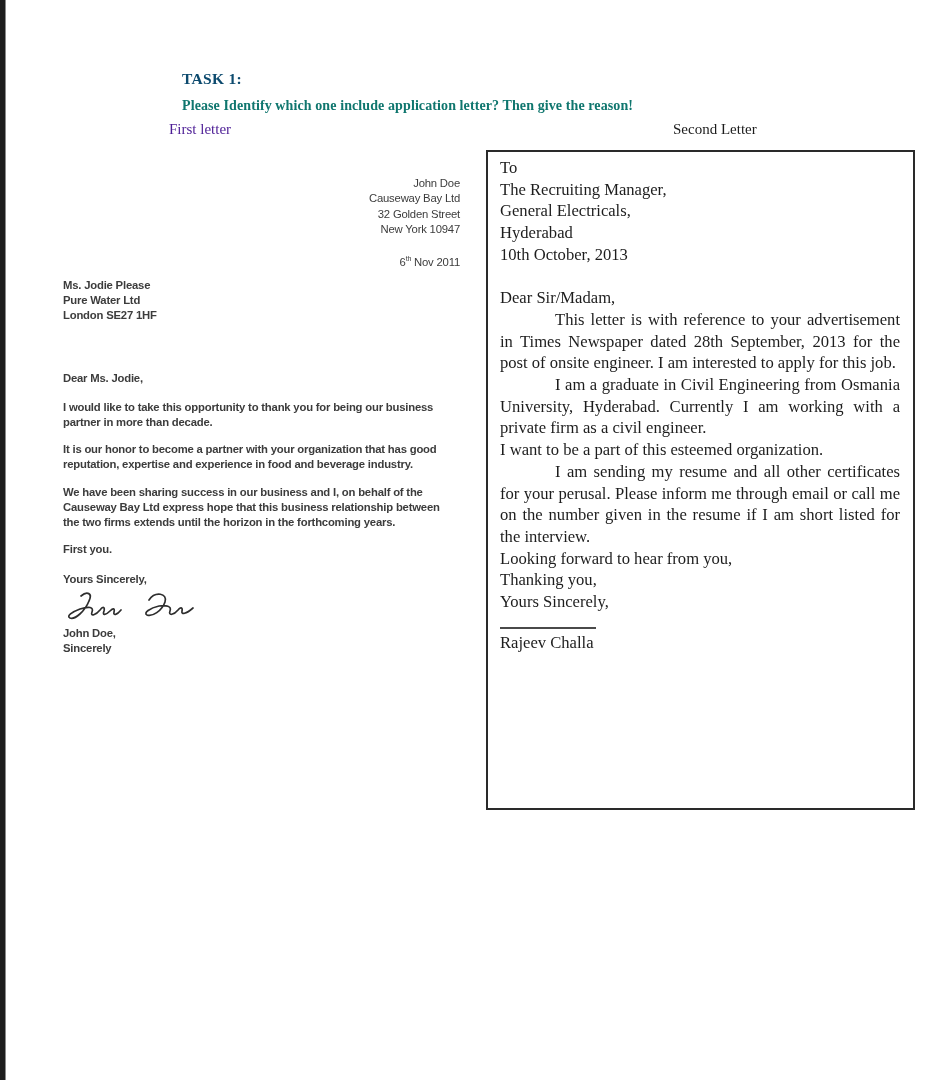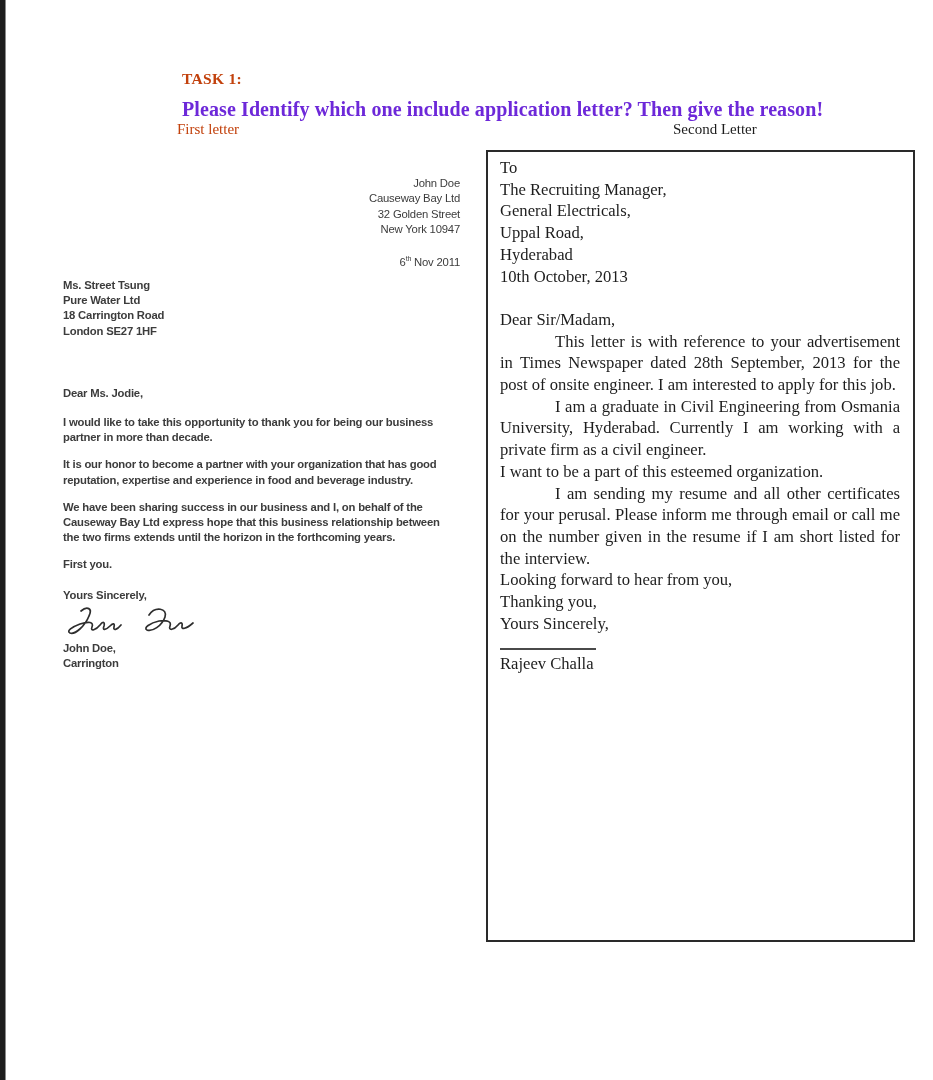--- a/index.html
+++ b/index.html
@@ -15,32 +15,32 @@
     position: absolute; left: 0; top: 0;
     width: 5px; height: 1080px;
     background: #1d1d1d;
     border-right: 1px solid #8a8a8a;
   }
 
   
   .task-title {
     position: absolute; left: 182px; top: 70px;
     font-family: "Liberation Serif", serif;
-    font-weight: bold; font-size: 15.5px; color: #c2410c;
+    font-weight: bold; font-size: 15.5px; color: #0c4a6e;
     letter-spacing: 0.3px;
   }
   .task-question {
     position: absolute; left: 182px; top: 98px;
     font-family: "Liberation Serif", serif;
-    font-weight: bold; font-size: 20px; color: #6d28d9;
+    font-weight: bold; font-size: 14px; color: #0f766e;
     letter-spacing: 0.1px;
   }
   .label-first {
-    position: absolute; left: 177px; top: 121px;
-    font-size: 15px; color: #c2410c;
+    position: absolute; left: 169px; top: 121px;
+    font-size: 15px; color: #4c1d95;
   }
   .label-second {
     position: absolute; left: 673px; top: 121px;
     font-size: 15px; color: #1c1c1c;
   }
 
   
   .fl-sender {
     position: absolute; left: 240px; top: 176px; width: 220px;
     text-align: right;
@@ -61,21 +61,21 @@
   .fl-salutation { margin-bottom: 14px; margin-top: 47px; }
   .fl-para { margin: 0 16px 12px 0; }
   .fl-thanks { margin: 0 0 15px 0; }
   .fl-closing { margin: 0; }
   .fl-signature-svg { display: block; margin: 1px 0 0 2px; }
   .fl-signer-name { margin-top: 1px; }
 
   
   .sl-box {
     position: absolute; left: 486px; top: 150px;
-    width: 429px; height: 792px;
+    width: 429px; height: 660px;
     box-sizing: border-box;
     border: 2px solid #2a2a2a;
     padding: 5px 13px 0 12px;
     background: #ffffff;
     font-family: "Liberation Serif", serif;
     font-size: 16.6px; color: #1d1d1d;
     line-height: 21.7px;
   }
   .sl-line { margin: 0; }
   .sl-blank { height: 21.7px; }
@@ -103,44 +103,42 @@
   <div class="fl-sender">
     <div>John Doe</div>
     <div>Causeway Bay Ltd</div>
     <div>32 Golden Street</div>
     <div>New York 10947</div>
     <div class="fl-date"><span>6</span><sup>th</sup><span> Nov 2011</span></div>
   </div>
 
   <div class="fl-main">
     <div class="fl-recipient">
-      <div>Ms. Street Tsung</div>
+      <div>Ms. Jodie Please</div>
       <div>Pure Water Ltd</div>
-      <div>18 Carrington Road</div>
       <div>London SE27 1HF</div>
     </div>
     <div class="fl-salutation">Dear Ms. Jodie,</div>
     <p class="fl-para">I would like to take this opportunity to thank you for being our business partner in more than decade.</p>
     <p class="fl-para">It is our honor to become a partner with your organization that has good reputation, expertise and experience in food and beverage industry.</p>
     <p class="fl-para">We have been sharing success in our business and I, on behalf of the Causeway Bay Ltd express hope that this business relationship between the two firms extends until the horizon in the forthcoming years.</p>
     <div class="fl-thanks">First you.</div>
     <div class="fl-closing">Yours Sincerely,</div>
     <svg class="fl-signature-svg" width="140" height="36" viewBox="0 0 140 36">
       <path d="M16 7 C22 2 28 4 24 12 C20 22 10 31 5 29 C1 27 7 23 15 20 C24 17 29 18 27 23 C25 28 31 26 35 21 C38 17 40 18 39 22 C37 27 41 26 45 22 C48 19 50 19 49 23 C48 27 52 26 56 21" fill="none" stroke="#2e2e2e" stroke-width="1.7" stroke-linecap="round" stroke-linejoin="round"></path>
       <path d="M84 11 C90 2 103 4 100 13 C97 22 87 28 82 26 C78 24 85 19 94 17 C101 16 107 17 105 22 C103 27 109 26 113 21 C115 18 118 18 117 22 C116 26 121 25 128 19" fill="none" stroke="#2e2e2e" stroke-width="1.7" stroke-linecap="round" stroke-linejoin="round"></path>
     </svg>
     <div class="fl-signer-name">John Doe,</div>
-    <div>Carrington</div>
+    <div>Sincerely</div>
   </div>
 
   <div class="sl-box">
     <div class="sl-line">To</div>
     <div class="sl-line">The Recruiting Manager,</div>
     <div class="sl-line">General Electricals,</div>
-    <div class="sl-line">Uppal Road,</div>
     <div class="sl-line">Hyderabad</div>
     <div class="sl-line">10th October, 2013</div>
     <div class="sl-blank"></div>
     <div class="sl-line">Dear Sir/Madam,</div>
     <p class="sl-para indent">This letter is with reference to your advertisement in Times Newspaper dated 28th September, 2013 for the post of onsite engineer. I am interested to apply for this job.</p>
     <p class="sl-para indent">I am a graduate in Civil Engineering from Osmania University, Hyderabad. Currently I am working with a private firm as a civil engineer.</p>
     <p class="sl-para">I want to be a part of this esteemed organization.</p>
     <p class="sl-para indent">I am sending my resume and all other certificates for your perusal. Please inform me through email or call me on the number given in the resume if I am short listed for the interview.</p>
     <div class="sl-line">Looking forward to hear from you,</div>
     <div class="sl-line">Thanking you,</div>

